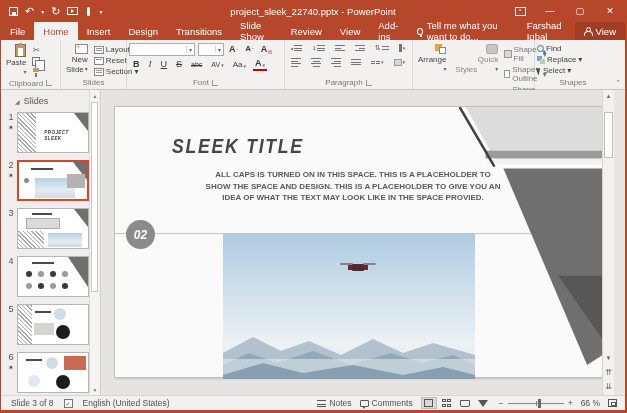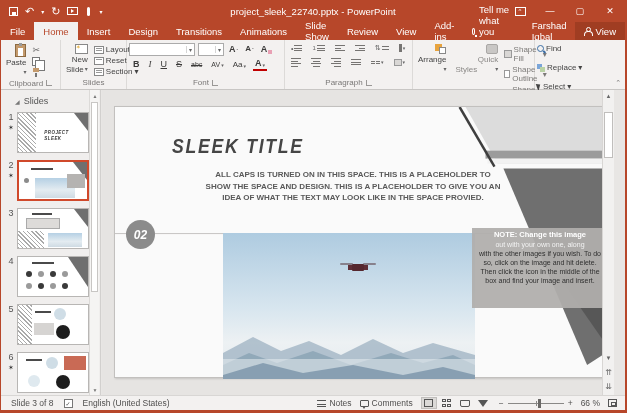--- a/index.html
+++ b/index.html
@@ -176,21 +176,20 @@
       <span class="wc">✕</span>
     </div>
   </div>
 
   <div class="tabrow">
     <div class="tab">File</div>
     <div class="tab active">Home</div>
     <div class="tab">Insert</div>
     <div class="tab">Design</div>
     <div class="tab">Transitions</div>
-    <div class="tab">Animations</div>
     <div class="tab">Slide Show</div>
     <div class="tab">Review</div>
     <div class="tab">View</div>
     <div class="tab">Add-ins</div>
     <div class="tellme">
       <span class="bulb"></span>
       <span>Tell me what you want to do...</span>
     </div>
     <div class="account">Farshad Iqbal</div>
     <div class="share">
@@ -446,21 +445,21 @@
             </div>
         </div>
       </div>
       <div class="glabel">
           <span>Drawing</span>
           <span class="dlg"></span>
         </div>
     </div>
 
     <div class="rgroup" style="width:76px;border-right:none">
-      <div class="content" style="flex-direction:column;gap:10px;padding-top:1px">
+      <div class="content" style="flex-direction:column;gap:2px;padding-top:1px">
         <div class="minirow">
             <span class="icon-find"></span>
             <span>Find</span>
           </div>
         <div class="minirow">
             <span class="icon-replace"></span>
             <span>Replace</span>
             <span class="cap">▾</span>
           </div>
         <div class="minirow">
@@ -587,25 +586,20 @@
           </svg>
           <div class="drone">
             <span class="rot r1"></span>
               <span class="rot r2"></span>
             <span class="leg l1"></span>
               <span class="leg l2"></span>
             <span class="body"></span>
           </div>
         </div>
 
-        <div class="note">
-          <div class="l1">NOTE: Change this image</div>
-          <div class="l2">out with your own one, along</div>
-          <div class="rest">with the other images if you wish. To do so, click on the image and hit delete. Then click the  icon in the middle of the box and find your image and insert.</div>
-        </div>
       </div>
 
       <div class="vscroll">
         <span class="sarr" style="top:0">▲</span>
         <span class="vthumb"></span>
         <span class="sarr" style="bottom:32px">▼</span>
         <span class="sarr" style="bottom:17px;font-size:8px">⇈</span>
         <span class="sarr" style="bottom:3px;font-size:8px">⇊</span>
       </div>
     </div>

